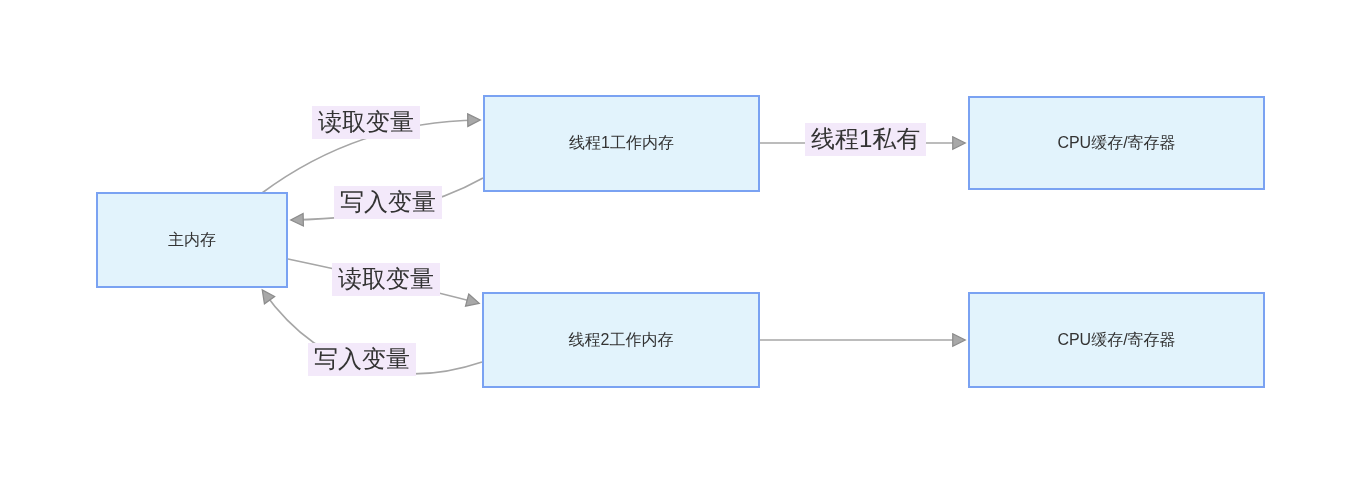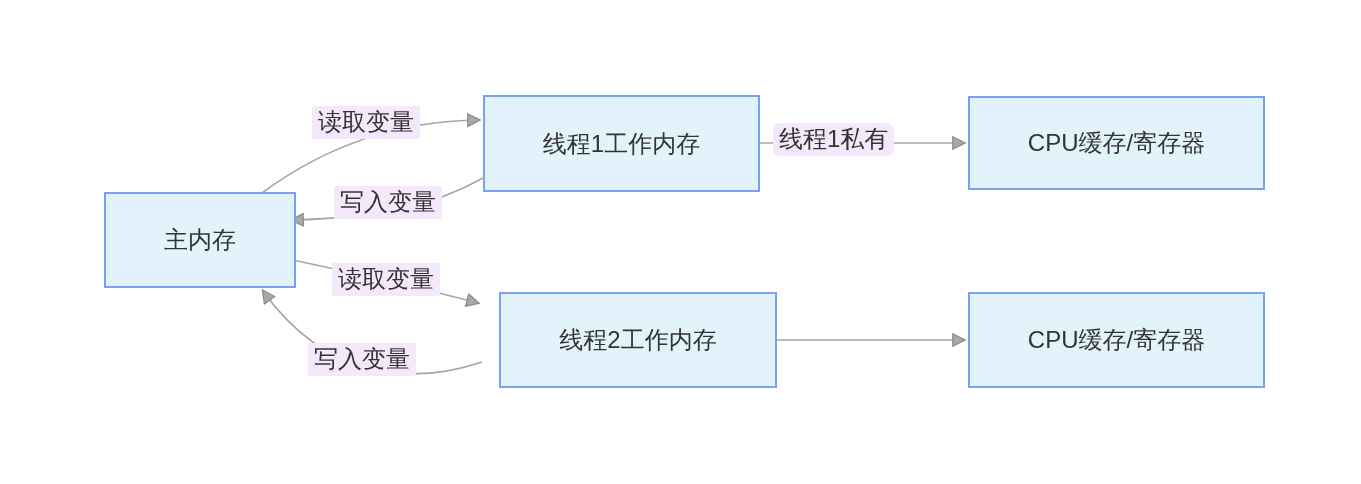--- a/index.html
+++ b/index.html
@@ -29,45 +29,45 @@
     stroke-width: 1.6;
   }
   .node {
     position: absolute;
     box-sizing: border-box;
     background: #e2f3fc;
     border: 2px solid #7aa2f2;
     display: flex;
     align-items: center;
     justify-content: center;
-    font-size: 24px;
+    font-size: 16px;
     color: #333333;
     z-index: 2;
     white-space: nowrap;
   }
-  .node-main    { left: 104px;  top: 192px; width: 192px; height: 96px; }
+  .node-main    { left: 96px;  top: 192px; width: 192px; height: 96px; }
   .node-t1      { left: 483px; top: 95px;  width: 277px; height: 97px; }
   .node-cpu1    { left: 968px; top: 96px;  width: 297px; height: 94px; }
-  .node-t2      { left: 482px; top: 292px; width: 278px; height: 96px; margin-left: 17px; }
+  .node-t2      { left: 482px; top: 292px; width: 278px; height: 96px; }
   .node-cpu2    { left: 968px; top: 292px; width: 297px; height: 96px; }
   .edge-label {
     position: absolute;
     background: #f3e9fa;
     color: #333333;
     font-size: 24px;
     line-height: 1.2;
     padding: 2px 6px;
     z-index: 3;
     white-space: nowrap;
   }
   .lbl-read1    { left: 312px; top: 106px; }
   .lbl-write1   { left: 334px; top: 186px; }
   .lbl-read2    { left: 332px; top: 263px; }
   .lbl-write2   { left: 308px; top: 343px; }
-  .lbl-private1 { left: 773px; top: 123px; border-radius: 7px; }
+  .lbl-private1 { left: 805px; top: 123px; }
   .lbl-private2 { left: 805px; top: 322px; }
 </style>
 </head>
 <body>
 
 <div class="canvas">
 
   <svg class="edges-layer" viewBox="0 0 1361 484" xmlns="http://www.w3.org/2000/svg">
     <defs>
       <marker id="arrowhead" viewBox="0 0 12 12" refX="10" refY="6" markerWidth="17" markerHeight="15" markerUnits="userSpaceOnUse" orient="auto">

